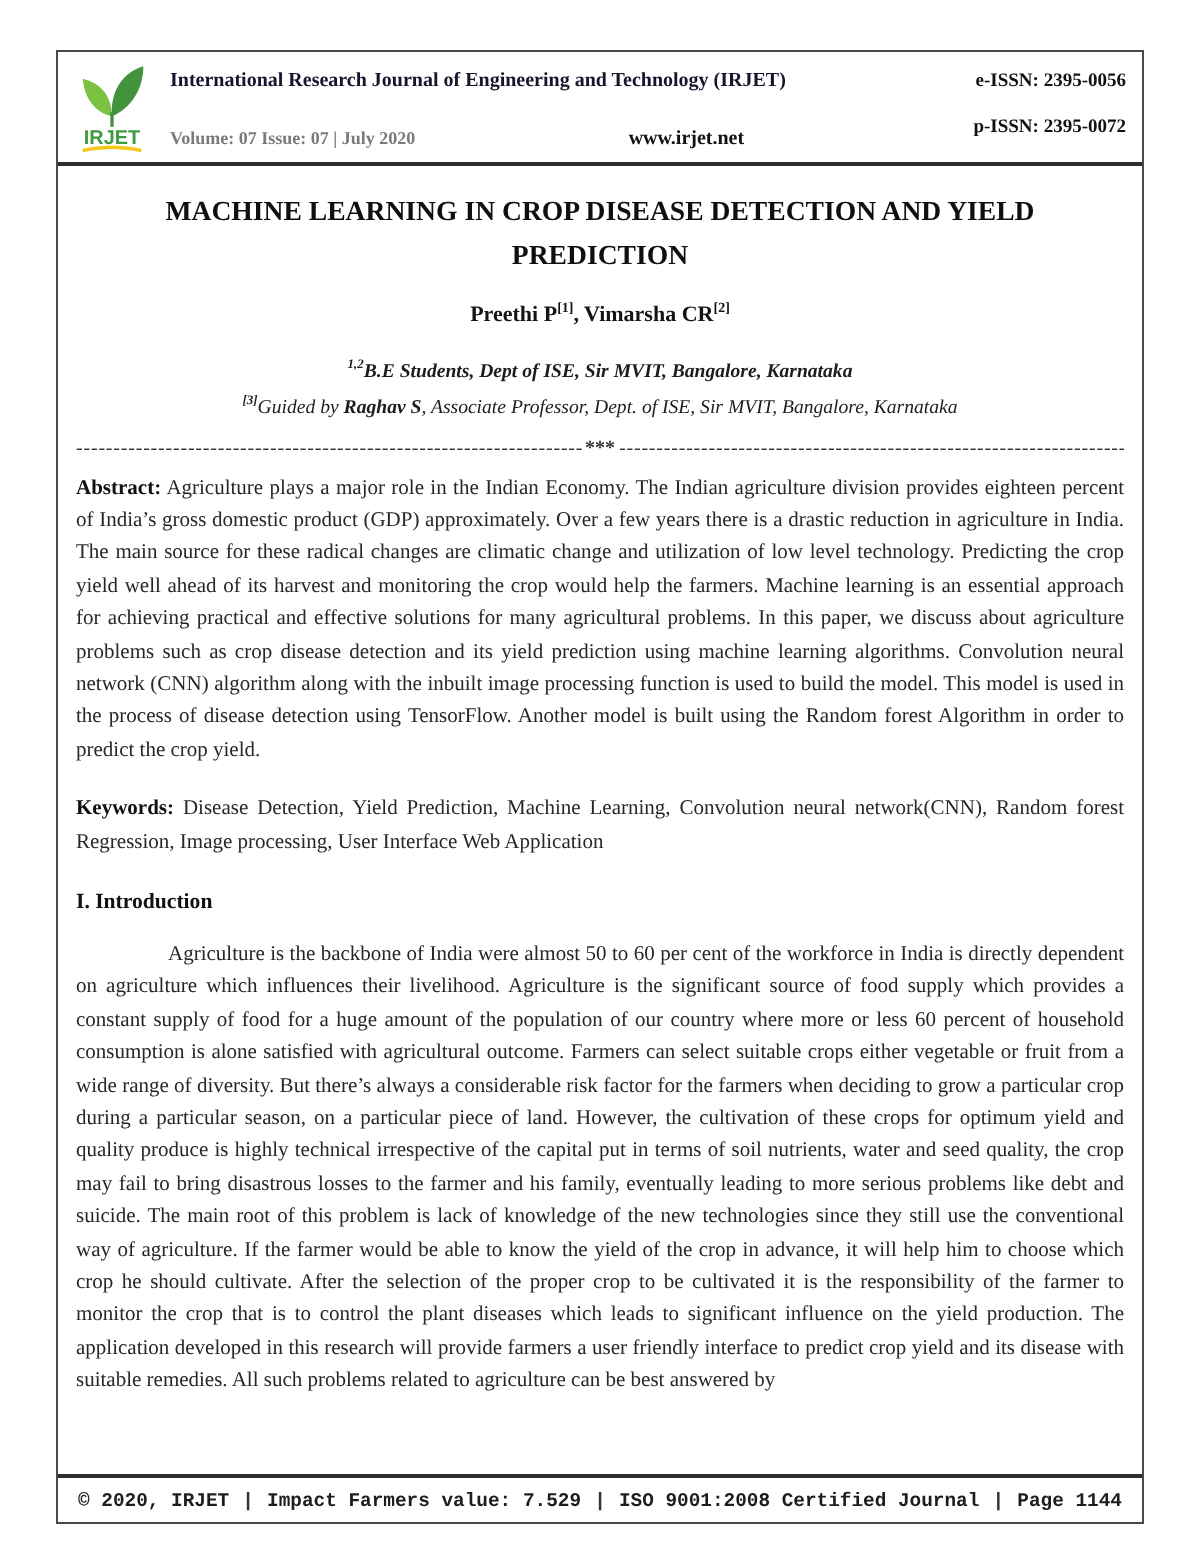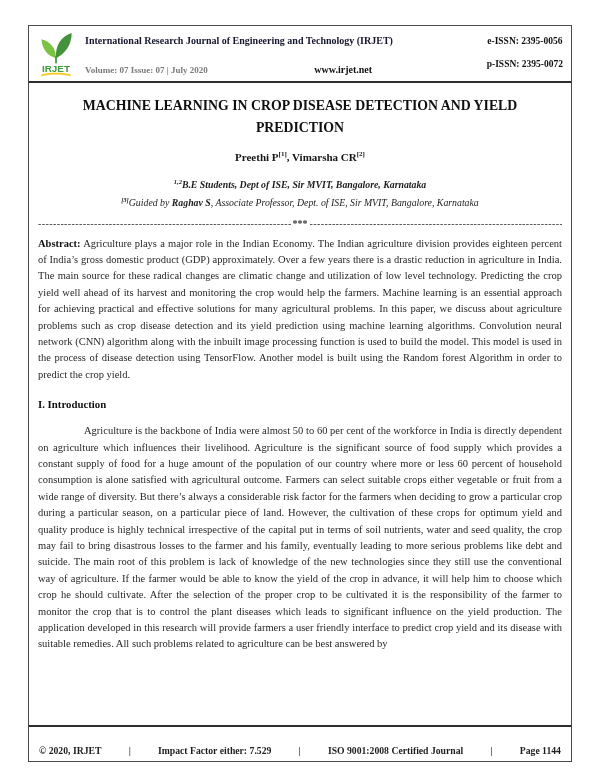--- a/index.html
+++ b/index.html
@@ -6,21 +6,21 @@
   html,body { width:600px; height:776px; background:#ffffff; }
   body { font-family:"Liberation Serif", serif; color:#262626; }
   .page { width:600px; height:776px; padding:25px 28px 14px; background:#fff; overflow:hidden; }
   .frame { border:1px solid #4a4a4a; height:100%; display:flex; flex-direction:column; overflow:hidden; background:#fff; }
 
   
   .header { display:grid; grid-template-columns:auto 1fr auto; column-gap:8px;
             padding:5px 8px 4px; border-bottom:2px solid #2e2e2e; align-items:center; }
   .logo { grid-row:1 / span 2; width:40px; display:flex; }
   .journal-name { grid-column:2; grid-row:1; font-weight:bold; font-size:10px; color:#15152e; padding-top:2px; }
-  .eissn { grid-column:3; grid-row:1; font-weight:bold; font-size:9.5px; color:#111; text-align:center; padding-top:2px; }
+  .eissn { grid-column:3; grid-row:1; font-weight:bold; font-size:9.5px; color:#111; text-align:right; padding-top:2px; }
   .header-row2 { grid-column:2; grid-row:2; display:flex; align-items:baseline; margin-top:14px; }
   .volume { font-weight:bold; font-size:9px; color:#7a7a7a; white-space:nowrap; }
   .website { flex:1; text-align:center; font-weight:bold; font-size:10px; color:#111; }
   .pissn { grid-column:3; grid-row:2; font-weight:bold; font-size:9.5px; color:#111; text-align:right; margin-top:3px; }
 
   
   .main { flex:1; padding:6px 9px 0; font-size:10.5px; overflow:hidden; }
   .title { text-align:center; font-weight:bold; font-size:13.8px; color:#0f0f0f; line-height:1.6;
            max-width:480px; margin:6px auto 11px; }
   .authors { text-align:center; font-weight:bold; font-size:11px; color:#141414; margin-bottom:13px; }
@@ -30,22 +30,22 @@
   .affiliations sup { font-size:6.5px; font-weight:bold; }
   .sep-line { display:flex; align-items:center; font-size:10px; color:#333; margin:5px 0 7px; }
   .sep-dashes { flex:1; overflow:hidden; white-space:nowrap; letter-spacing:0.4px; }
   .sep-stars { font-weight:bold; padding:0 2px; }
   .para { text-align:justify; line-height:16.4px; margin-bottom:13px; color:#272727; }
   .label { font-weight:bold; color:#111; }
   .section-heading { font-weight:bold; font-size:10.8px; color:#111; margin:15px 0 13px; }
   .intro { text-indent:46px; }
 
   
-  .footer { border-top:2px solid #2e2e2e; padding:18px 10px 5px; display:flex; align-items:center;
-            justify-content:space-between; font-weight:bold; font-size:9.7px; color:#1d1d1d; }
+  .footer { border-top:2px solid #2e2e2e; padding:6px 10px 5px; display:flex; align-items:center;
+            justify-content:space-between; font-weight:bold; font-size:9.7px; color:#1d1d1d;font-family:Liberation Mono, monospace; }
   .footer .sep { color:#333; }
 </style>
 </head>
 <body>
 
 <div class="page">
   <div class="frame">
 
     <header class="header">
       <div class="logo">
@@ -77,30 +77,31 @@
       </div>
 
       <div class="sep-line">
         <span class="sep-dashes">--------------------------------------------------------------------------------------------------------</span>
         <span class="sep-stars">***</span>
         <span class="sep-dashes">--------------------------------------------------------------------------------------------------------</span>
       </div>
 
       <p class="para"><span class="label">Abstract:</span><span> Agriculture plays a major role in the Indian Economy. The Indian agriculture division provides eighteen percent of India’s gross domestic product (GDP) approximately. Over a few years there is a drastic reduction in agriculture in India. The main source for these radical changes are climatic change and utilization of low level technology. Predicting the crop yield well ahead of its harvest and monitoring the crop would help the farmers. Machine learning is an essential approach for achieving practical and effective solutions for many agricultural problems. In this paper, we discuss about agriculture problems such as crop disease detection and its yield prediction using machine learning algorithms. Convolution neural network (CNN) algorithm along with the inbuilt image processing function is used to build the model. This model is used in the process of disease detection using TensorFlow. Another model is built using the Random forest Algorithm in order to predict the crop yield.</span></p>
 
+      <p class="para"><span class="label">Keywords:</span><span> Disease Detection, Yield Prediction, Machine Learning, Convolution neural network(CNN), Random forest Regression, Image processing, User Interface Web Application</span></p>
 
       <div class="section-heading">I. Introduction</div>
 
       <p class="para intro">Agriculture is the backbone of India were almost 50 to 60 per cent of the workforce in India is directly dependent on agriculture which influences their livelihood. Agriculture is the significant source of food supply which provides a constant supply of food for a huge amount of the population of our country where more or less 60 percent of household consumption is alone satisfied with agricultural outcome. Farmers can select suitable crops either vegetable or fruit from a wide range of diversity. But there’s always a considerable risk factor for the farmers when deciding to grow a particular crop during a particular season, on a particular piece of land. However, the cultivation of these crops for optimum yield and quality produce is highly technical irrespective of the capital put in terms of soil nutrients, water and seed quality, the crop may fail to bring disastrous losses to the farmer and his family, eventually leading to more serious problems like debt and suicide. The main root of this problem is lack of knowledge of the new technologies since they still use the conventional way of agriculture. If the farmer would be able to know the yield of the crop in advance, it will help him to choose which crop he should cultivate. After the selection of the proper crop to be cultivated it is the responsibility of the farmer to monitor the crop that is to control the plant diseases which leads to significant influence on the yield production. The application developed in this research will provide farmers a user friendly interface to predict crop yield and its disease with suitable remedies. All such problems related to agriculture can be best answered by</p>
     </main>
 
     <footer class="footer">
       <span>© 2020, IRJET</span>
       <span class="sep">|</span>
-      <span><span>Impact Factor either: </span><span>7.529</span></span>
+      <span><span>Impact Farmers value: </span><span>7.529</span></span>
       <span class="sep">|</span>
       <span>ISO 9001:2008 Certified Journal</span>
       <span class="sep">|</span>
       <span>Page 1144</span>
     </footer>
 
   </div>
 </div>
 
 </body></html>

